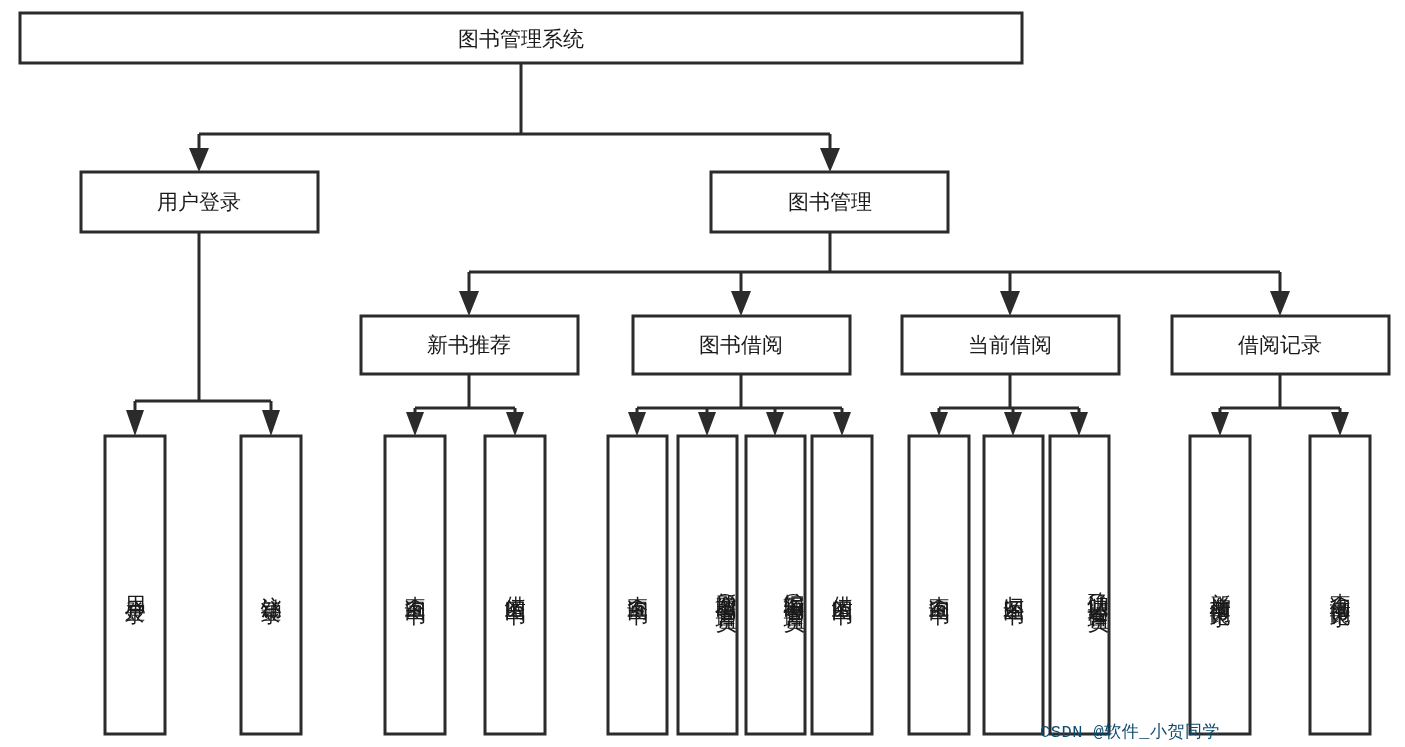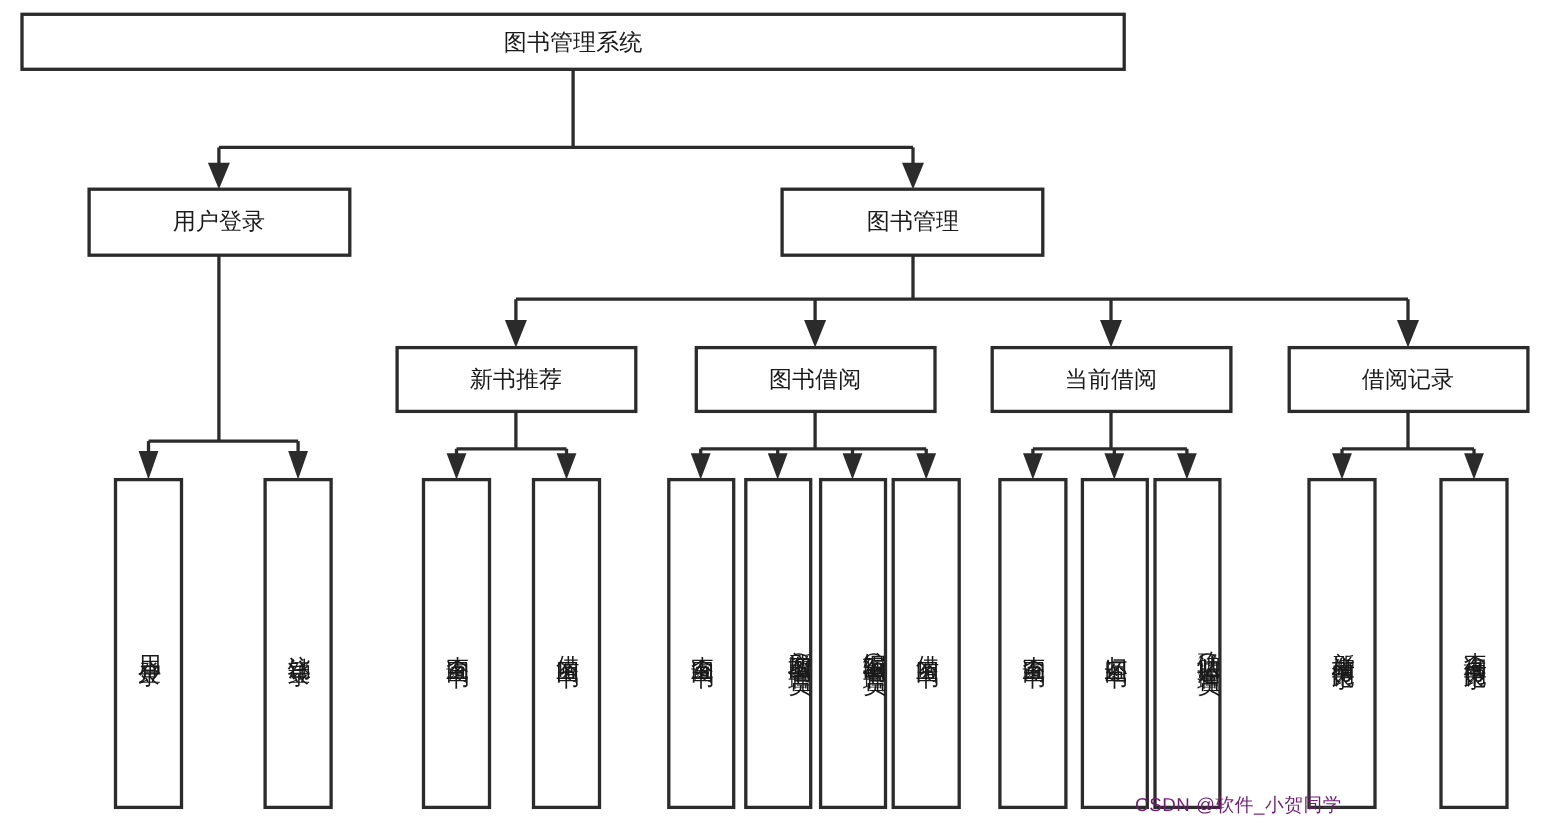--- a/index.html
+++ b/index.html
@@ -60,23 +60,23 @@
     display: flex;
     align-items: center;
     justify-content: center;
     white-space: nowrap;
     user-select: none;
   }
   .watermark {
     position: absolute;
     right: 8px;
     bottom: 4px;
-    font-family: Liberation Sans, sans-serif;
+    font-family: Liberation Mono, monospace;
     font-size: 17px;
-    color: #701a75;
+    color: #0c4a6e;
     white-space: nowrap;
     letter-spacing: 0.5px;
     margin-top: 48px;
   }
 </style>
 </head>
 <body>
 
 <div id="diagram-root">
 

